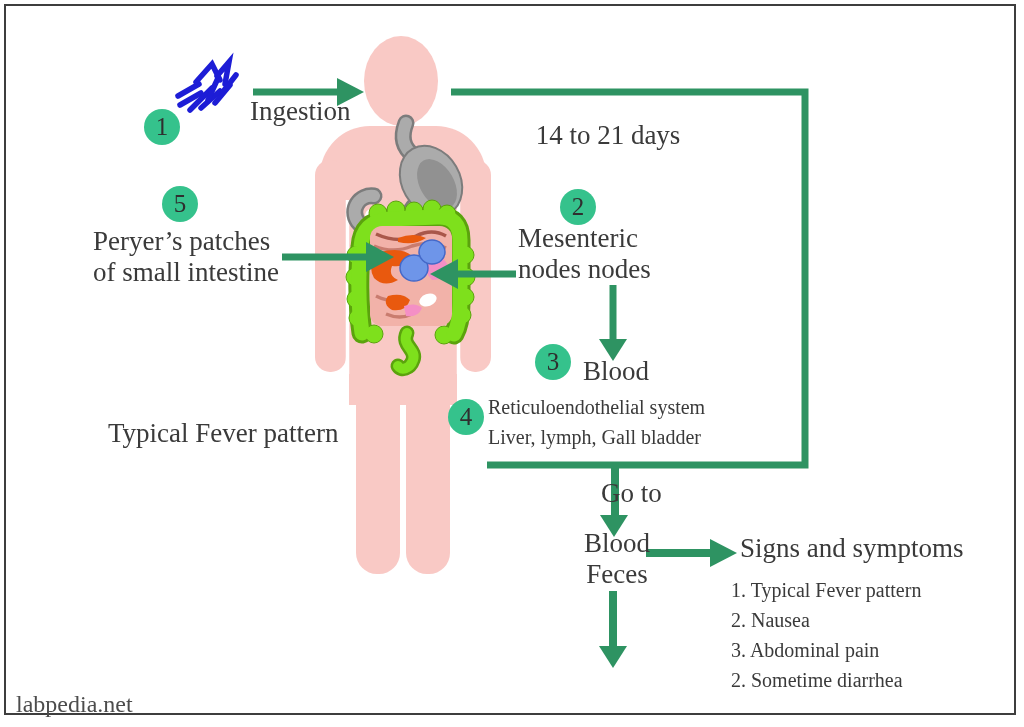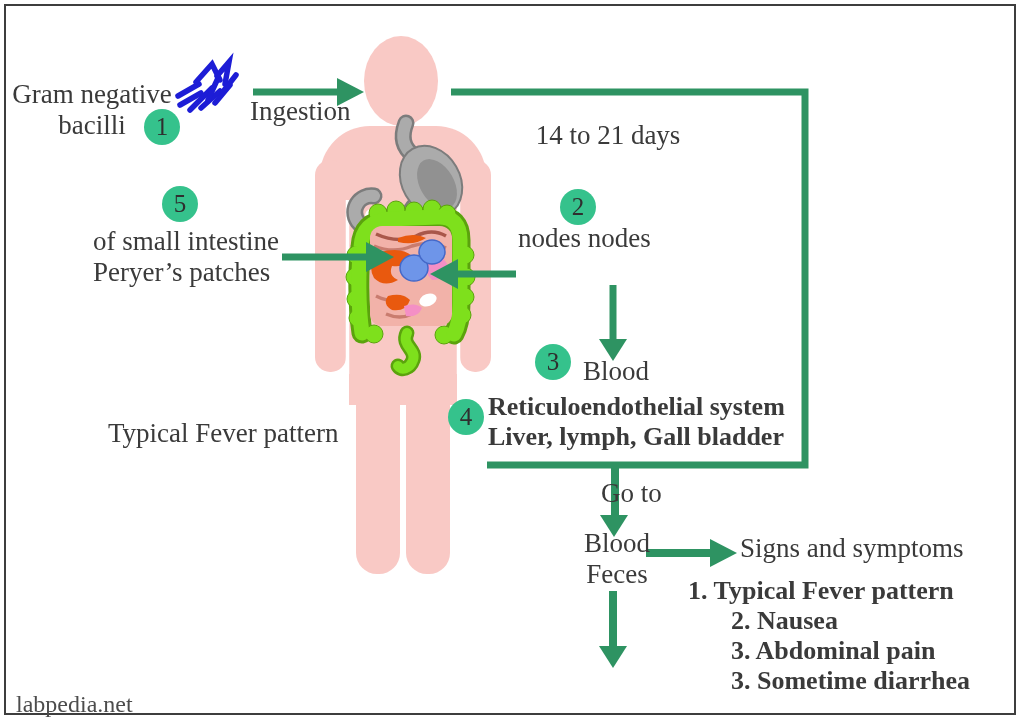--- a/index.html
+++ b/index.html
@@ -8,21 +8,21 @@
     font-family:"Liberation Serif","DejaVu Serif",serif;color:#3a3a3a;
   }
   #frame{position:absolute;left:4px;top:4px;width:1012px;height:711px;border:2px solid #3e3e3e;box-sizing:border-box;}
   .txt{position:absolute;white-space:nowrap;line-height:31px;font-size:27px;}
   .center{text-align:center;white-space:normal;}
   .badge{
     position:absolute;width:36px;height:36px;border-radius:50%;background:#35c28c;
     display:flex;align-items:center;justify-content:center;font-size:25px;color:#2f2f2f;
   }
   svg{position:absolute;left:0;top:0;}
-  .small{font-size:26px;font-weight:bold;}
+  .small{font-size:20px;}
   .watermark{font-size:24px;color:#4c4c4c;}
 </style>
 </head>
 <body>
 
 <div id="stage">
   <div id="frame"></div>
 
   <svg width="1024" height="727" viewBox="0 0 1024 727">
 
@@ -130,58 +130,55 @@
       </g>
     </g>
   </svg>
 
   <div class="badge" style="left:144px;top:109px">1</div>
   <div class="badge" style="left:560px;top:189px">2</div>
   <div class="badge" style="left:535px;top:344px">3</div>
   <div class="badge" style="left:448px;top:399px">4</div>
   <div class="badge" style="left:162px;top:186px">5</div>
 
-  <div class="txt center" style="left:4px;top:79px;width:176px">
-    <div>Gram negative</div>
-    <div>bacilli</div>
-  </div>
 
   <div class="txt" style="left:250px;top:96px">Ingestion</div>
 
   <div class="txt center" style="left:498px;top:120px;width:220px">
     <div>14 to 21 days</div>
   </div>
 
   <div class="txt" style="left:518px;top:223px">
+    <div>Mesenteric</div>
     <div>nodes nodes</div>
   </div>
 
   <div class="txt" style="left:583px;top:356px">Blood</div>
 
   <div class="txt small" style="left:488px;top:392px;line-height:30px">
     <div>Reticuloendothelial system</div>
     <div>Liver, lymph, Gall bladder</div>
   </div>
 
   <div class="txt" style="left:93px;top:226px">
+    <div>Peryer’s patches</div>
     <div>of small intestine</div>
-    <div>Peryer’s patches</div>
   </div>
 
   <div class="txt" style="left:108px;top:418px">Typical Fever pattern</div>
 
   <div class="txt" style="left:601px;top:478px">Go to</div>
 
   <div class="txt center" style="left:572px;top:528px;width:90px">
     <div>Blood</div>
     <div>Feces</div>
   </div>
 
   <div class="txt" style="left:740px;top:533px">Signs and symptoms</div>
 
-  <div class="txt small" style="left:688px;top:575px">1. Typical Fever pattern</div>
+  <div class="txt small" style="left:731px;top:575px">1. Typical Fever pattern</div>
   <div class="txt small" style="left:731px;top:605px">2. Nausea</div>
   <div class="txt small" style="left:731px;top:635px">3. Abdominal pain</div>
-  <div class="txt small" style="left:731px;top:665px">3. Sometime diarrhea</div>
+  <div class="txt small" style="left:731px;top:665px">2. Sometime diarrhea</div>
 
 
   <div class="txt watermark" style="left:16px;top:689px">labpedia.net</div>
 </div>
 
 </body></html>

